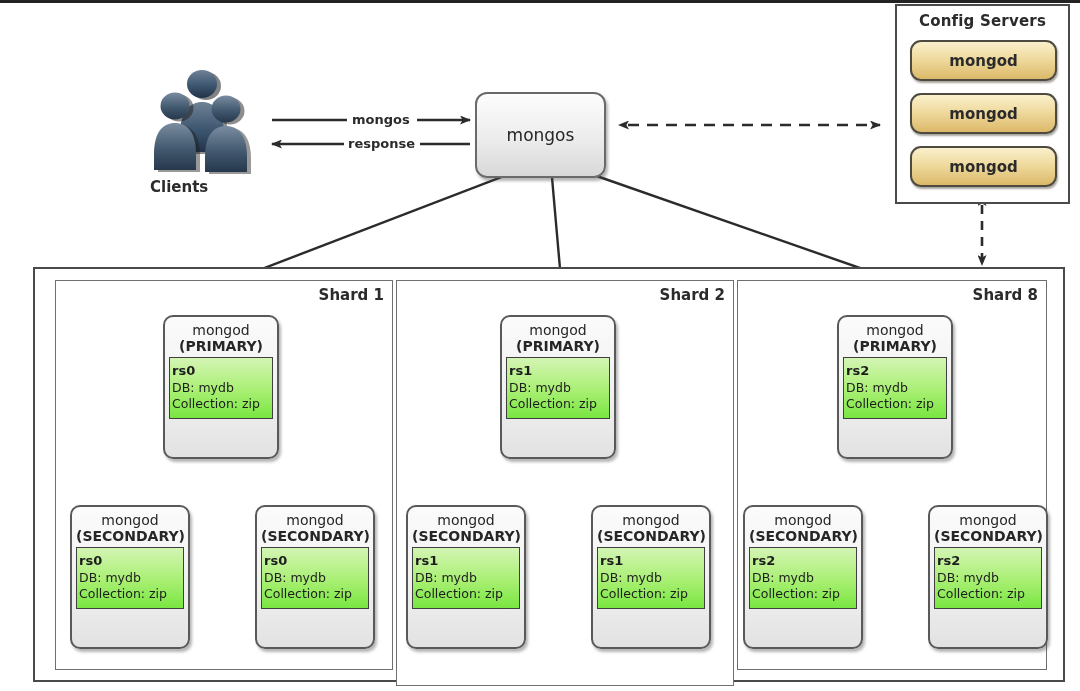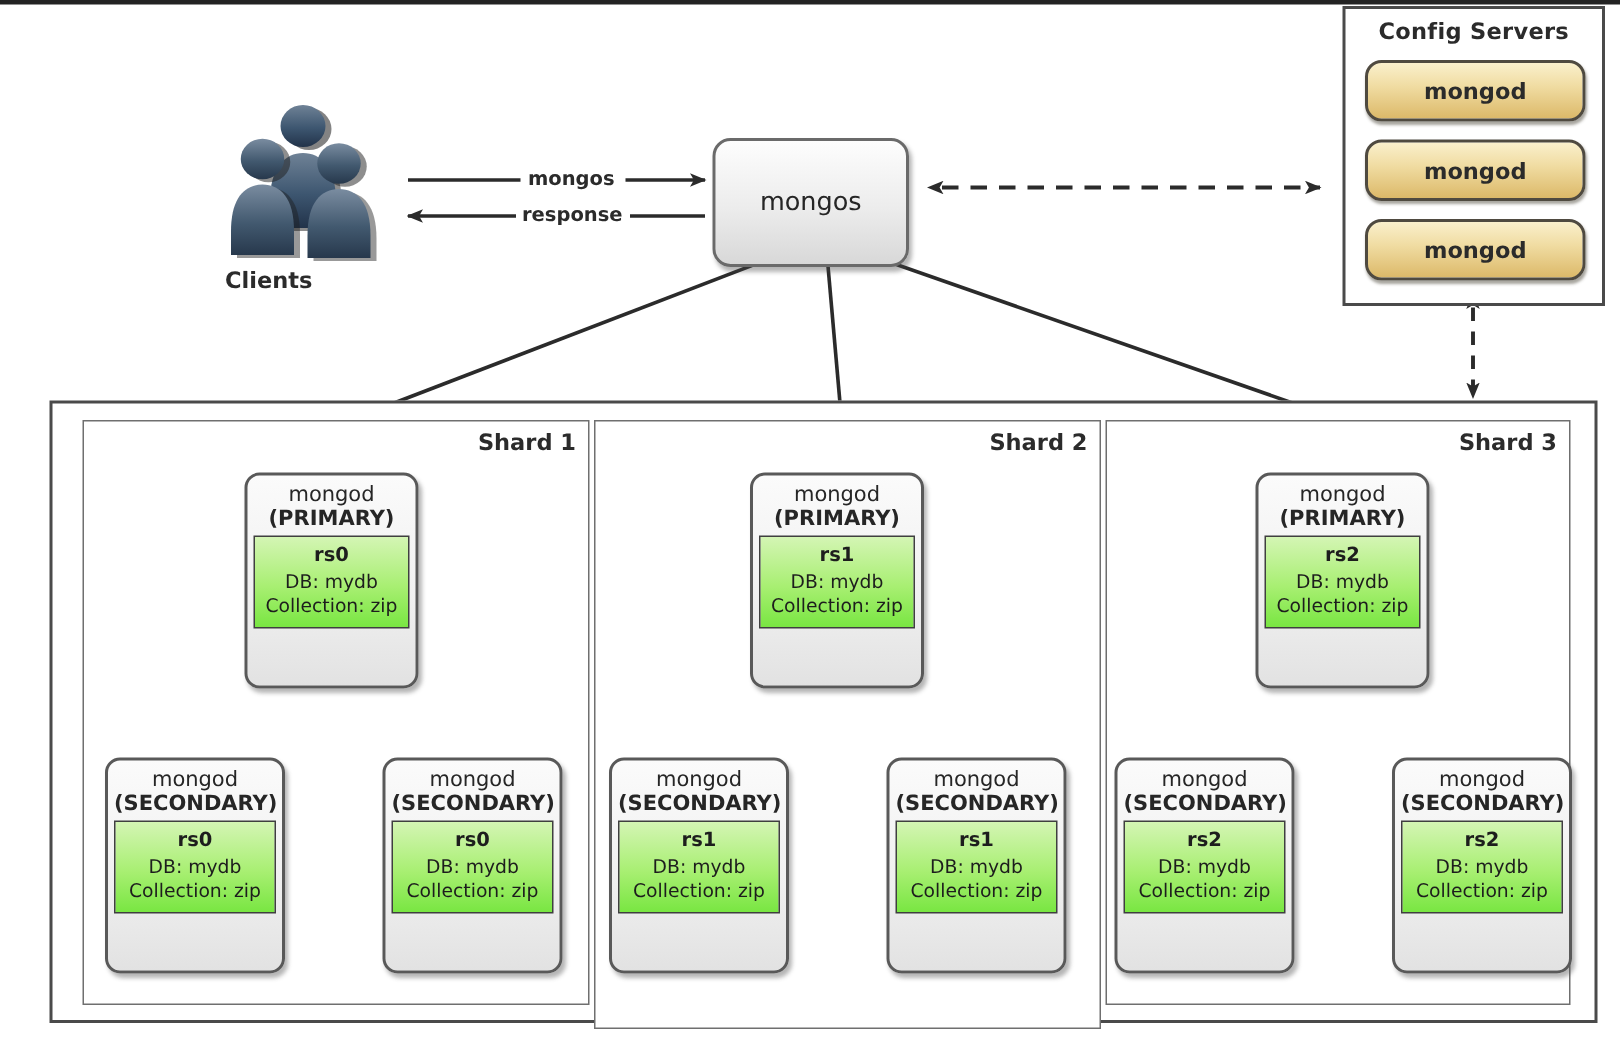--- a/index.html
+++ b/index.html
@@ -122,21 +122,20 @@
     color: #262626;
     line-height: 1.12;
     padding-top: 2px;
   }
   .mongod-head .role { display: block; font-weight: bold; }
   .mongod-body {
     box-sizing: border-box;
     margin-top: 3px;
     border: 1.5px solid #3f3f3f;
     background: linear-gradient(to bottom, #d4f5b4 0%, #a8ef72 55%, #79e642 100%);
-    text-align: center;
     padding: 5px 2px 6px 2px;
   }
   .rs-name {
     font-size: 13px;
     font-weight: bold;
     color: #1d1d1d;
     line-height: 1.25;
   }
   .db-line, .coll-line {
     font-size: 12.5px;
@@ -361,21 +360,21 @@
       <span class="role">(SECONDARY)</span>
     </div>
     <div class="mongod-body">
       <div class="rs-name">rs1</div>
       <div class="db-line">DB: mydb</div>
       <div class="coll-line">Collection: zip</div>
     </div>
   </div>
 
   <div class="shard-box" style="left:737px; top:280px; width:310px; height:390px;">
-    <div class="shard-title">Shard 3</div>
+    <div class="shard-title">Shard 8</div>
   </div>
 
   <div class="mongod" style="left:837px; top:315px; width:116px; height:144px;">
     <div class="mongod-head">
       <span>mongod</span>
       <span class="role">(PRIMARY)</span>
     </div>
     <div class="mongod-body">
       <div class="rs-name">rs2</div>
       <div class="db-line">DB: mydb</div>

